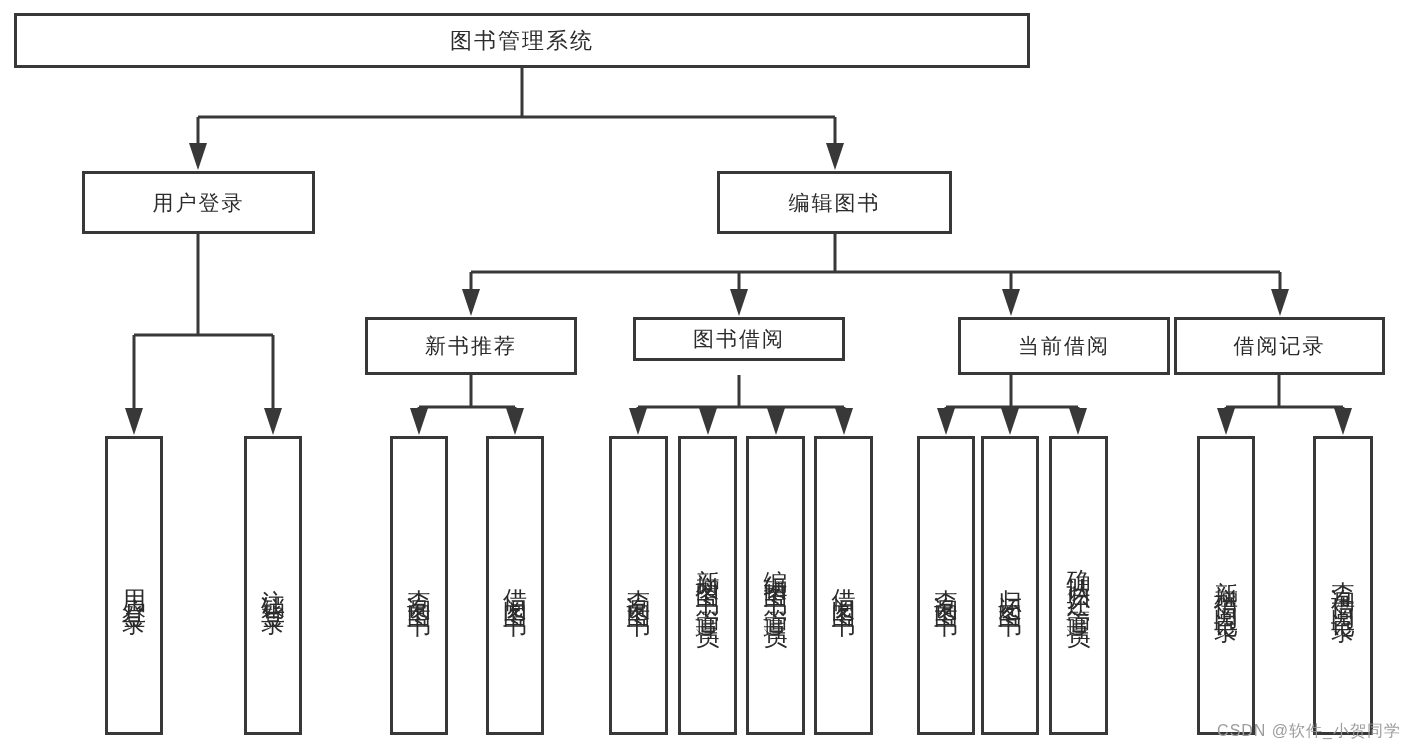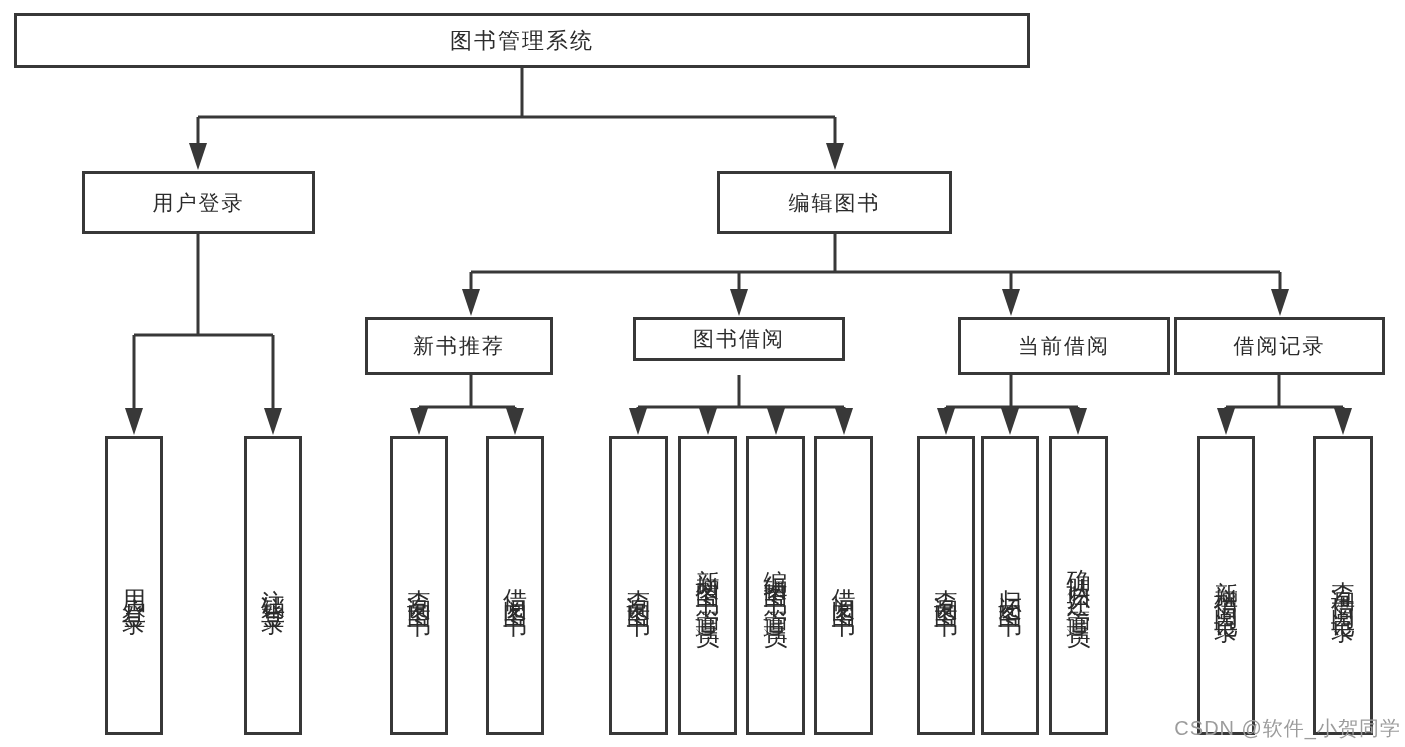--- a/index.html
+++ b/index.html
@@ -33,21 +33,21 @@
     writing-mode: vertical-rl;
     text-orientation: mixed;
     font-size: 24px;
     letter-spacing: 8px;
     line-height: 1;
   }
   .watermark {
     position: absolute;
     right: 4px;
     bottom: 5px;
-    font-size: 20px;
+    font-size: 16px;
     color: #9c9c9c;
     letter-spacing: 1px;
     z-index: 5;
     white-space: nowrap;
   }
 </style>
 </head>
 <body>
 
 <div class="stage">
@@ -96,21 +96,21 @@
     <span>图书管理系统</span>
   </div>
 
   <div class="node h" style="left:82px; top:171px; width:233px; height:63px;">
     <span>用户登录</span>
   </div>
   <div class="node h" style="left:717px; top:171px; width:235px; height:63px;">
     <span>编辑图书</span>
   </div>
 
-  <div class="node h" style="left:365px; top:317px; width:188px; height:58px;">
+  <div class="node h" style="left:365px; top:317px; width:212px; height:58px;">
     <span>新书推荐</span>
   </div>
   <div class="node h" style="left:633px; top:317px; width:212px; height:44px;">
     <span>图书借阅</span>
   </div>
   <div class="node h" style="left:958px; top:317px; width:212px; height:58px;">
     <span>当前借阅</span>
   </div>
   <div class="node h" style="left:1174px; top:317px; width:211px; height:58px;">
     <span>借阅记录</span>

